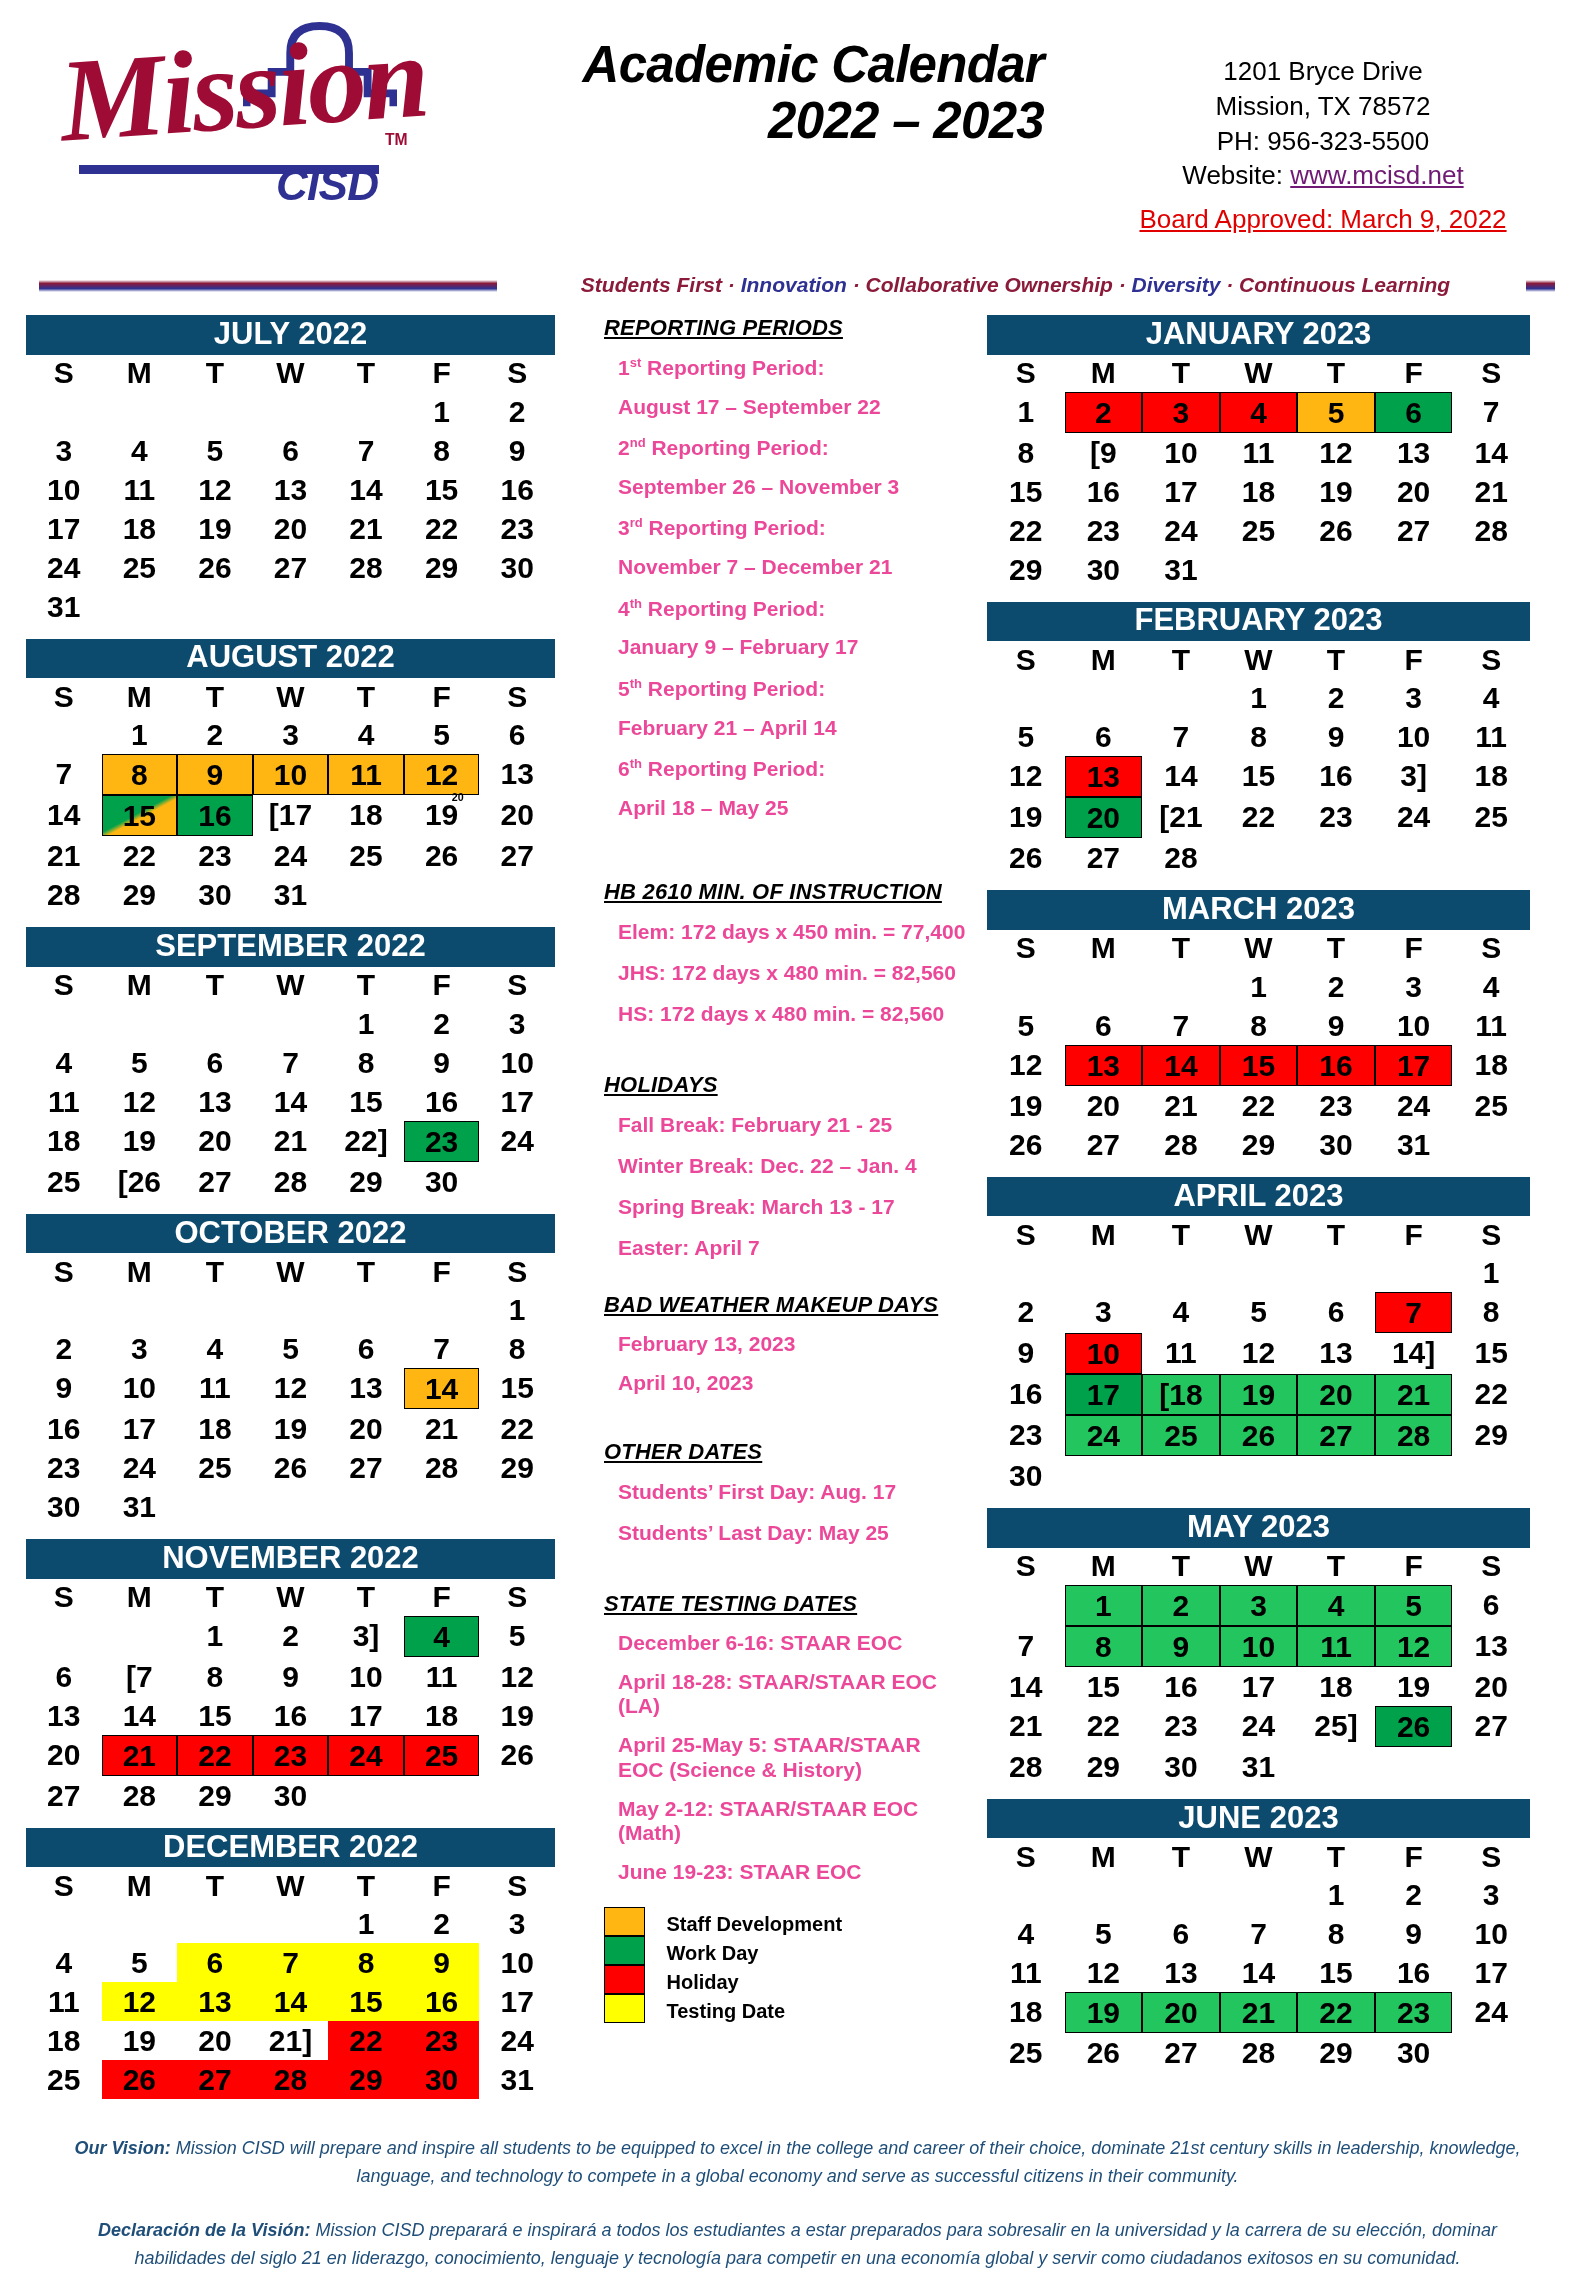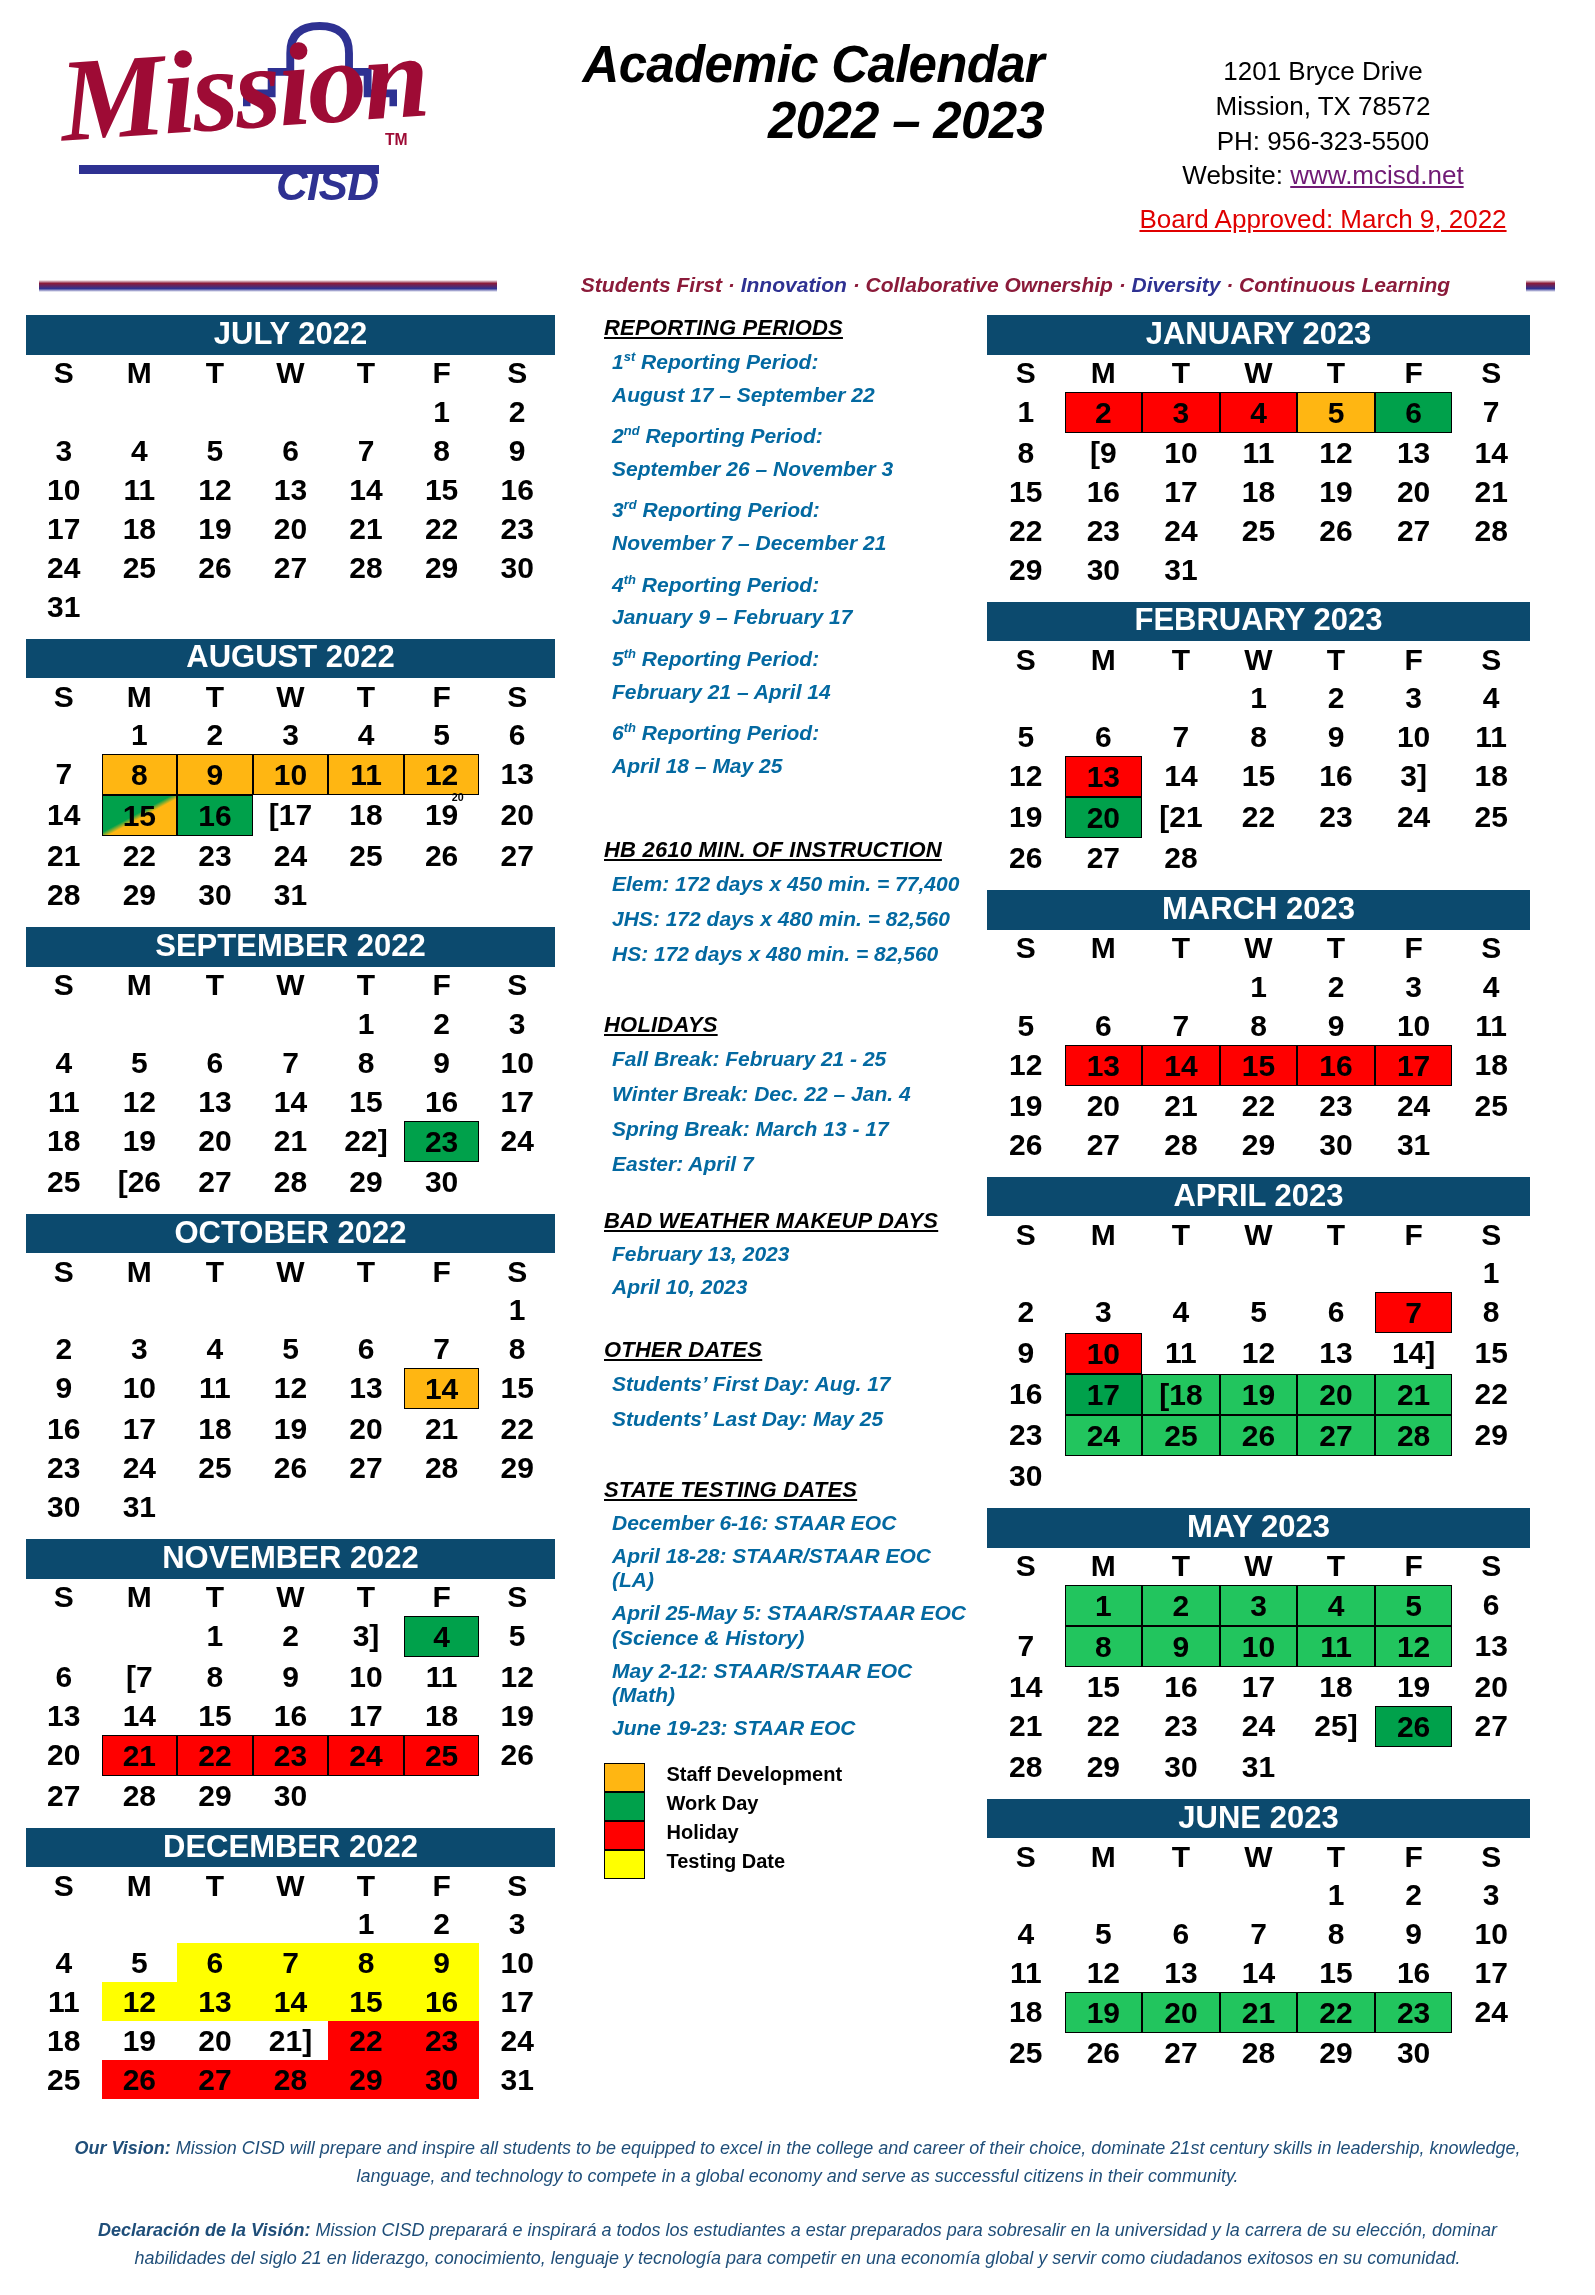--- a/index.html
+++ b/index.html
@@ -73,30 +73,30 @@
   
   td.split .cell { background: linear-gradient(to bottom right, #00A14B 0%, #00A14B 46%, #FFB612 54%, #FFB612 100%); }
   
   td.yellow-plain .cell { background:#FFFF00; border:none; }
   td.red-plain .cell { background:#FF0000; border:none; }
   .sup { position:absolute; top:-2.9px; right:15.7px; font-size:10.7px; font-weight:bold; }
 
   
   .sec-head { font-size:22px; font-weight:bold; font-style:italic; text-decoration:underline;
               color:#000; margin:0 0 7.2px 0; letter-spacing:0.2px; }
-  .sec-line { font-size:21px; font-weight:bold; color:#0369a1; line-height:1.18; margin:8px;font-style:italic; }
+  .sec-line { font-size:21px; font-weight:bold; color:#ec4899; line-height:1.18; margin:14px; }
   .rp-item { margin-bottom:15.7px; }
   .rp-item .lbl sup { font-size:13px; }
   .spacer-lg { height:43px; }
   .spacer-md { height:29px; }
   .tight .sec-line { line-height:1.28; margin-bottom:1.4px; }
 
   
   #legend { margin-top:21.5px; position:relative; }
-  .legend-row { display:flex; align-items:flex-start; height:29px; }
+  .legend-row { display:flex; align-items:flex-end; height:29px; }
   .legend-sw { width:41px; height:29px; border:1.4px solid #000; }
   .legend-lbl { font-size:20px; font-weight:bold; color:#000; margin-left:21.5px; }
 
   
   #footer { position:absolute; left:0; top:2135px; width:1595px; text-align:center; }
   .vision-p { font-family:"Liberation Sans", sans-serif; font-style:italic;
               font-size:18px; color:#1F4E79; line-height:1.55; margin:0 auto; width:1473px; }
   .vision-p b { font-weight:bold; }
   #vision-es { margin-top:26px; }
 </style>

